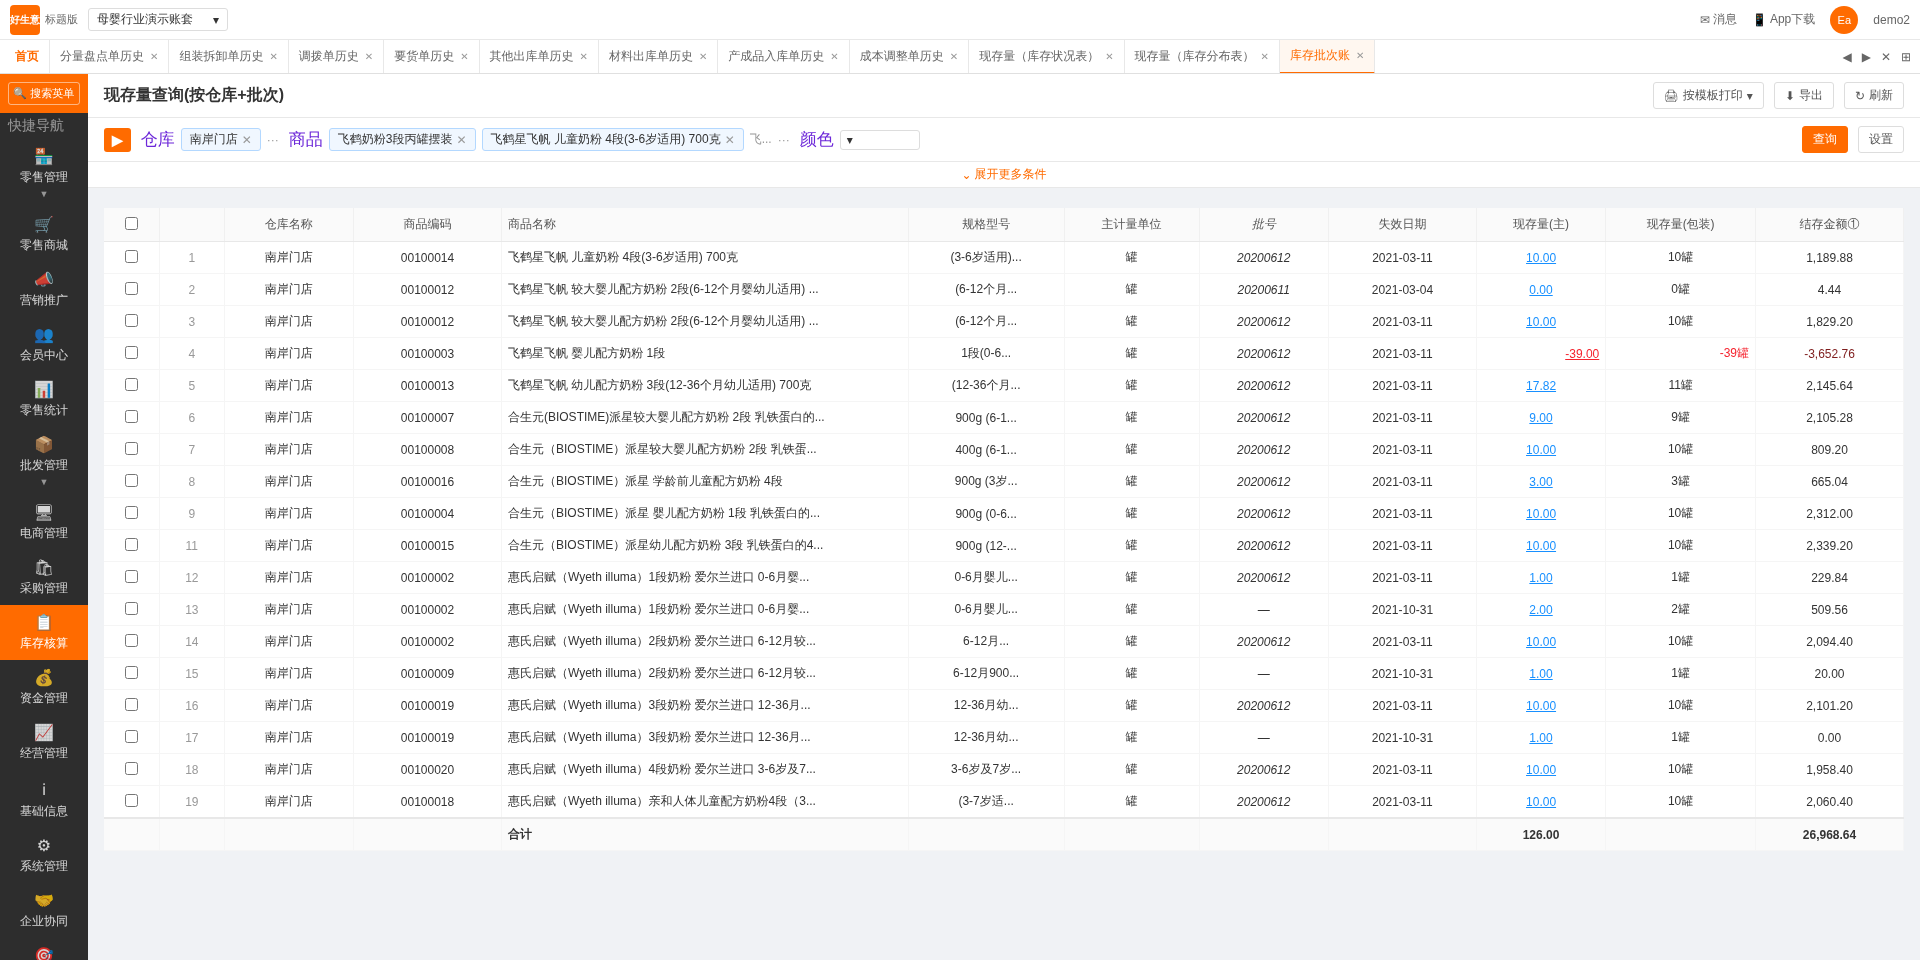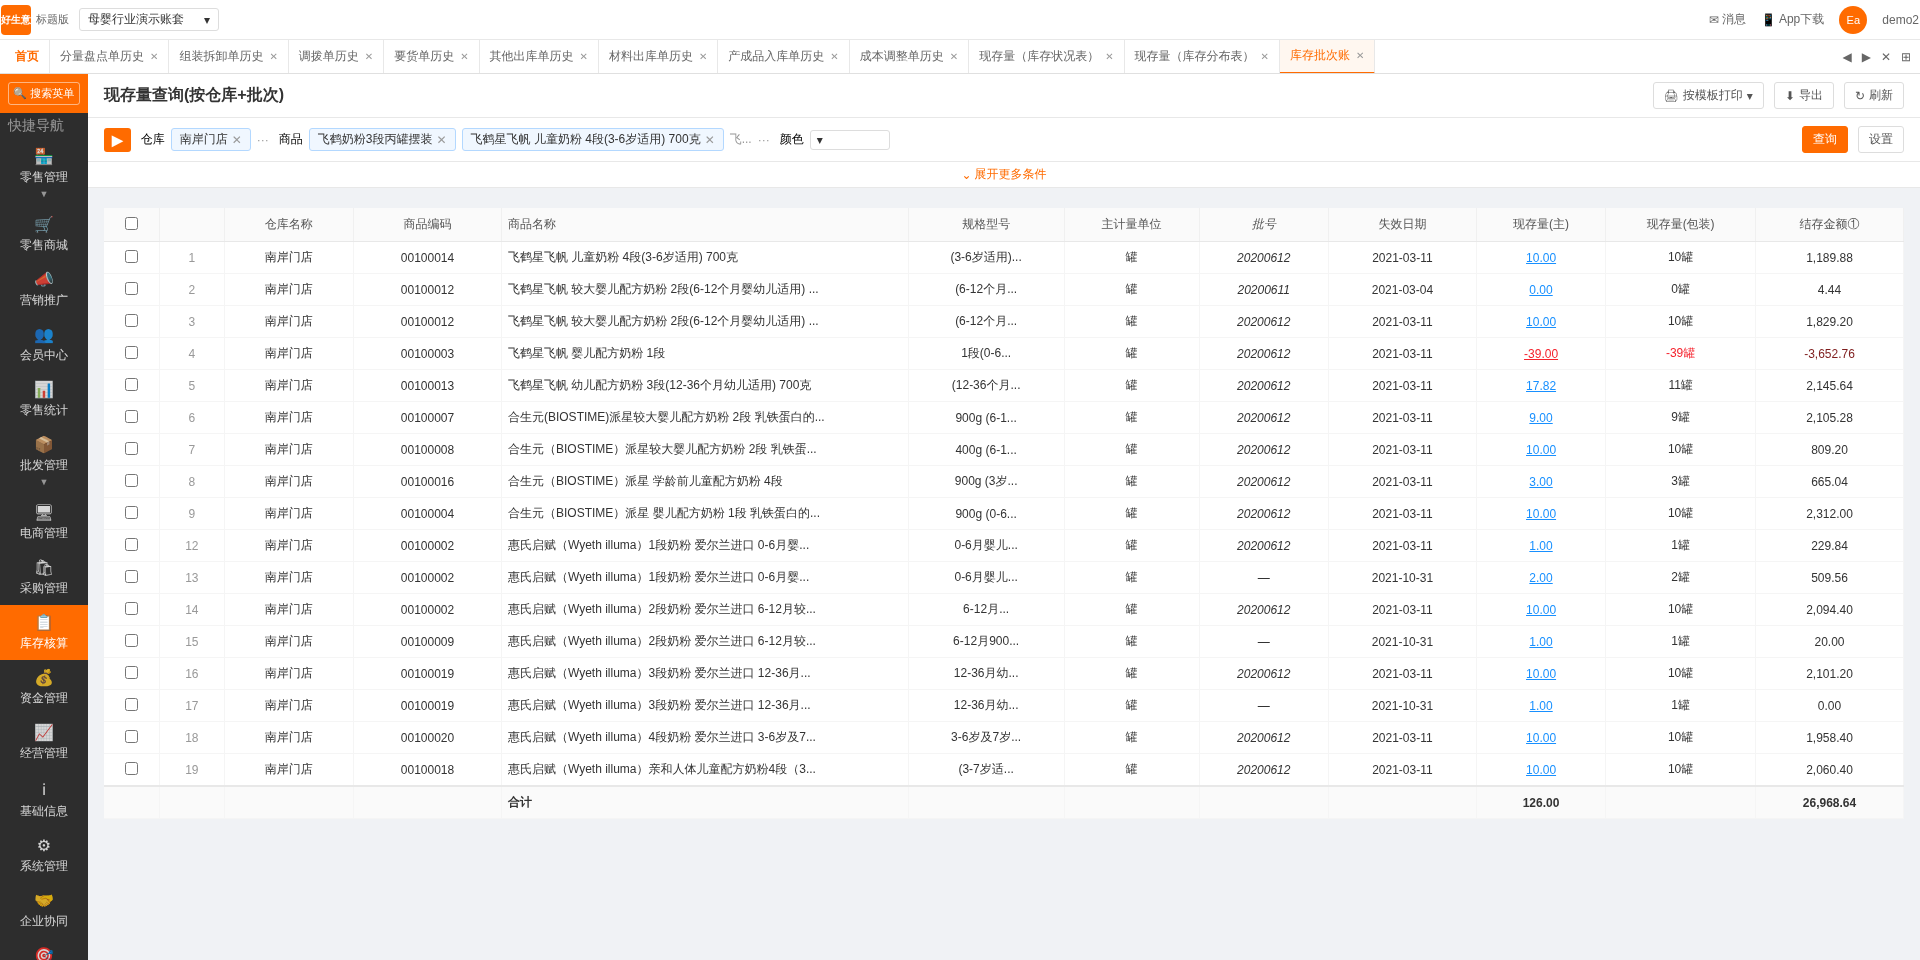--- a/index.html
+++ b/index.html
@@ -1,19 +1,19 @@
 <!DOCTYPE html>
 <html><head>
   <meta charset="utf-8">
   <style>
     * { box-sizing: border-box; margin: 0; padding: 0; }
     body { font-family: 'Microsoft YaHei', Arial, sans-serif; font-size: 12px; background: #f5f5f5; color: #333; display: flex; flex-direction: column; height: 960px; overflow: hidden; }
 
     
-    .top-bar { display: flex; align-items: center; background: #fff; height: 40px; border-bottom: 1px solid #e8e8e8; padding: 0 1px; justify-content: space-between; }
+    .top-bar { display: flex; align-items: center; background: #fff; height: 40px; border-bottom: 1px solid #e8e8e8; padding: 0 10px; justify-content: space-between; }
     .top-bar-left { display: flex; align-items: center; gap: 10px; }
     .logo { display: flex; align-items: center; gap: 5px; }
     .logo-icon { width: 30px; height: 30px; background: #ff6b00; border-radius: 4px; display: flex; align-items: center; justify-content: center; color: #fff; font-size: 10px; font-weight: bold; }
     .logo-text { font-size: 11px; color: #666; }
     .industry-select { display: flex; align-items: center; gap: 4px; padding: 2px 8px; border: 1px solid #ddd; border-radius: 3px; cursor: pointer; font-size: 12px; color: #333; background: #fff; min-width: 140px; justify-content: space-between; }
     .top-bar-right { display: flex; align-items: center; gap: 15px; }
     .top-btn { display: flex; align-items: center; gap: 3px; font-size: 12px; color: #666; cursor: pointer; }
     .avatar { width: 28px; height: 28px; border-radius: 50%; background: #ff6b00; display: flex; align-items: center; justify-content: center; color: #fff; font-size: 11px; }
 
     
@@ -45,34 +45,34 @@
     .page-title-bar { background: #fff; padding: 8px 16px; display: flex; align-items: center; justify-content: space-between; border-bottom: 1px solid #e8e8e8; }
     .page-title { font-size: 16px; font-weight: bold; color: #333; }
     .page-actions { display: flex; align-items: center; gap: 10px; }
     .action-btn { display: flex; align-items: center; gap: 4px; padding: 4px 10px; border: 1px solid #ddd; border-radius: 3px; cursor: pointer; font-size: 12px; color: #555; background: #fff; }
     .action-btn.orange { background: #ff6b00; color: #fff; border-color: #ff6b00; }
 
     
     .filter-bar { background: #fff; padding: 8px 16px; border-bottom: 1px solid #e8e8e8; display: flex; align-items: center; gap: 10px; flex-wrap: wrap; }
     .filter-toggle { background: #ff6b00; color: #fff; border: none; padding: 4px 8px; cursor: pointer; border-radius: 3px; font-size: 14px; font-weight: bold; }
     .filter-group { display: flex; align-items: center; gap: 6px; }
-    .filter-label { font-size: 12px; color: #000000; }
+    .filter-label { font-size: 17px; color: #6d28d9; }
     .filter-tag { display: flex; align-items: center; gap: 4px; padding: 2px 8px; background: #f0f7ff; border: 1px solid #b3d8ff; border-radius: 3px; font-size: 12px; color: #333; }
     .filter-tag .x { color: #999; cursor: pointer; }
     .filter-more { color: #999; cursor: pointer; }
     .expand-btn { display: flex; align-items: center; gap: 3px; color: #ff6b00; cursor: pointer; font-size: 12px; margin: 0 auto; }
 
     
     .table-container { flex: 1; overflow-y: auto; padding: 20px 16px; }
     table { width: 100%; border-collapse: collapse; background: #fff; font-size: 12px; }
     th { background: #fafafa; padding: 8px 6px; text-align: center; border-bottom: 1px solid #e8e8e8; border-right: 1px solid #f0f0f0; font-weight: 500; color: #555; white-space: nowrap; }
     td { padding: 7px 6px; text-align: center; border-bottom: 1px solid #f5f5f5; border-right: 1px solid #f5f5f5; color: #333; white-space: nowrap; overflow: hidden; text-overflow: ellipsis; max-width: 160px; }
     .row-num { color: #999; }
     .qty-link { color: #1890ff; text-decoration: underline; cursor: pointer; }
-    .qty-negative { color: #f5222d; }
+    .qty-negative { color: #f5222d; text-align: right; }
     .amount-negative { color: #7f1d1d; }
     .footer-row td { background: #fafafa; font-weight: bold; border-top: 2px solid #e8e8e8; }
     .col-checkbox { width: 30px; }
     .col-num { width: 35px; }
     .col-warehouse { width: 70px; }
     .col-code { width: 80px; }
     .col-name { width: 220px; text-align: left; }
     .col-spec { width: 80px; }
     .col-unit { width: 70px; }
     .col-batch { width: 70px; font-style: italic; }
@@ -454,20 +454,34 @@
     <td class="col-spec">900g (0-6...</td>
     <td class="col-unit">罐</td>
     <td class="col-batch">20200612</td>
     <td class="col-expire">2021-03-11</td>
     <td class="col-qty-main qty-link">10.00</td>
     <td class="col-qty-pack ">10罐</td>
     <td class="col-amount ">2,312.00</td>
   </tr>
             <tr>
     <td class="col-checkbox"><input type="checkbox" style=""></td>
+    <td class="col-num row-num">11</td>
+    <td class="col-warehouse">南岸门店</td>
+    <td class="col-code">00100015</td>
+    <td class="col-name" title="合生元（BIOSTIME）派星幼儿配方奶粉 3段 乳铁蛋白的4..." style="text-align:left;">合生元（BIOSTIME）派星幼儿配方奶粉 3段 乳铁蛋白的4...</td>
+    <td class="col-spec">900g (12-...</td>
+    <td class="col-unit">罐</td>
+    <td class="col-batch">20200612</td>
+    <td class="col-expire">2021-03-11</td>
+    <td class="col-qty-main qty-link">10.00</td>
+    <td class="col-qty-pack ">10罐</td>
+    <td class="col-amount ">2,339.20</td>
+  </tr>
+            <tr>
+    <td class="col-checkbox"><input type="checkbox" style=""></td>
     <td class="col-num row-num">12</td>
     <td class="col-warehouse">南岸门店</td>
     <td class="col-code">00100002</td>
     <td class="col-name" title="惠氏启赋（Wyeth illuma）1段奶粉 爱尔兰进口 0-6月婴..." style="text-align:left;">惠氏启赋（Wyeth illuma）1段奶粉 爱尔兰进口 0-6月婴...</td>
     <td class="col-spec">0-6月婴儿...</td>
     <td class="col-unit">罐</td>
     <td class="col-batch">20200612</td>
     <td class="col-expire">2021-03-11</td>
     <td class="col-qty-main qty-link">1.00</td>
     <td class="col-qty-pack ">1罐</td>

